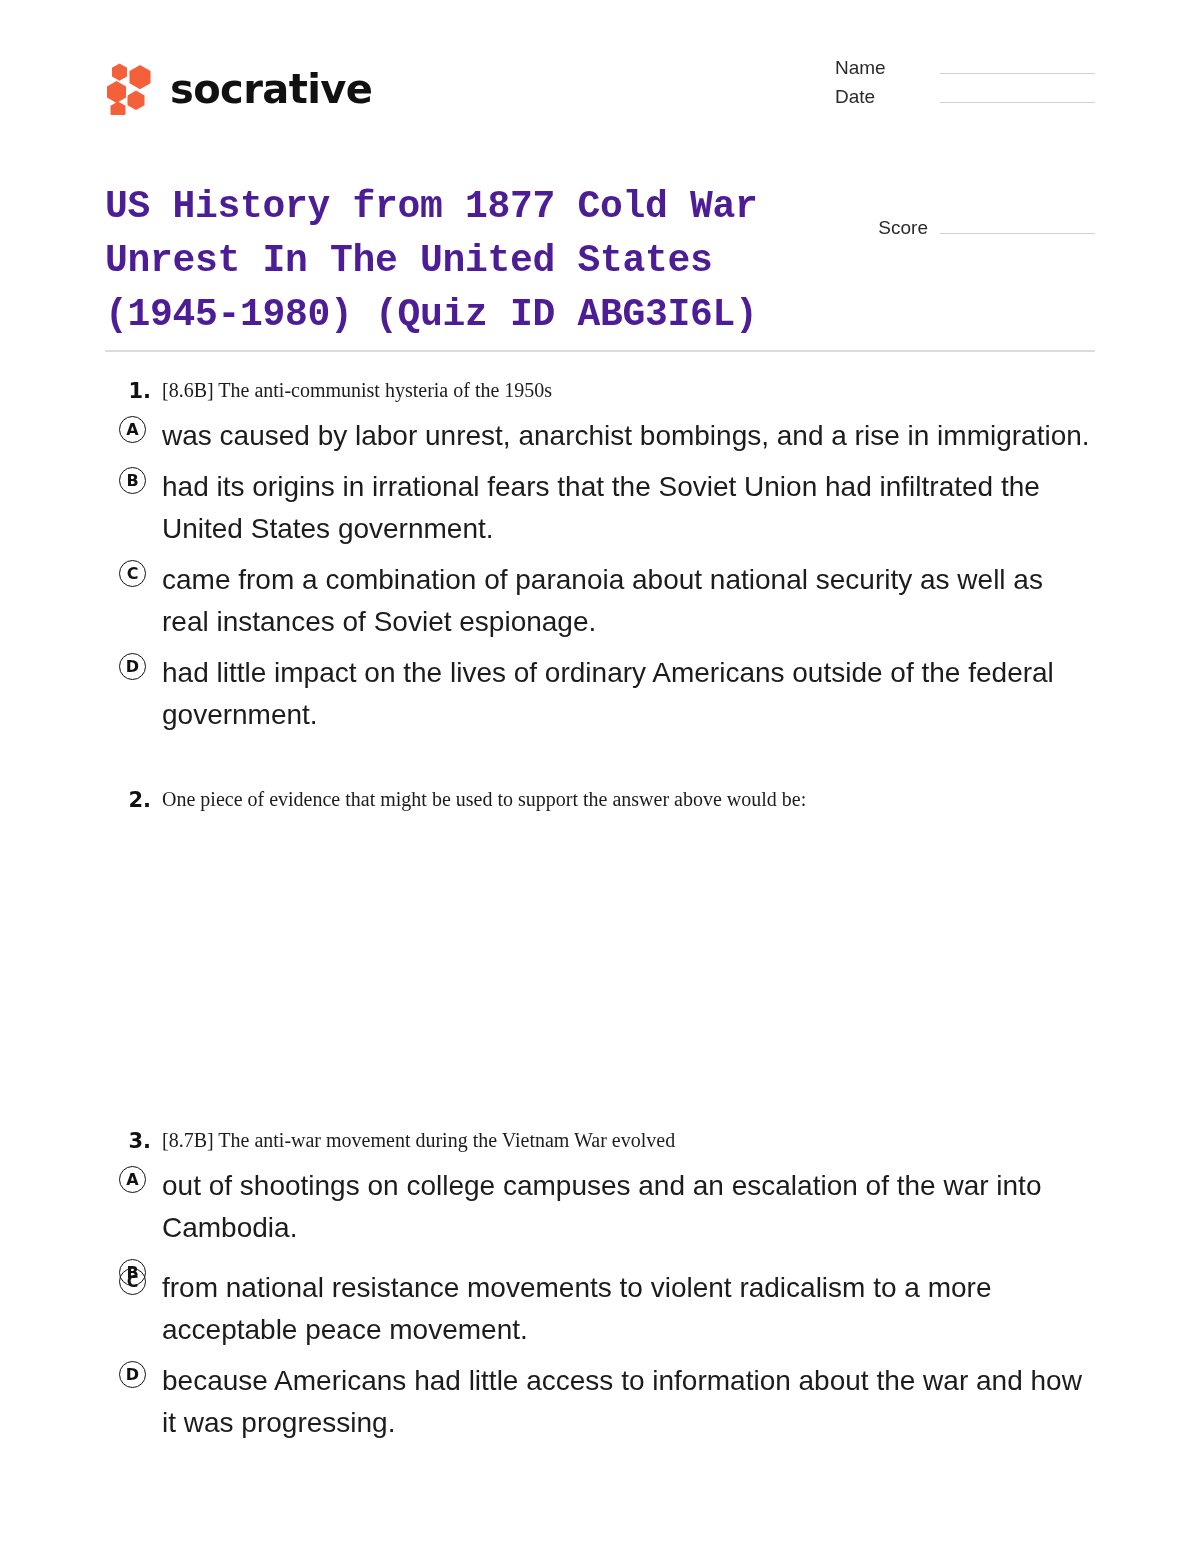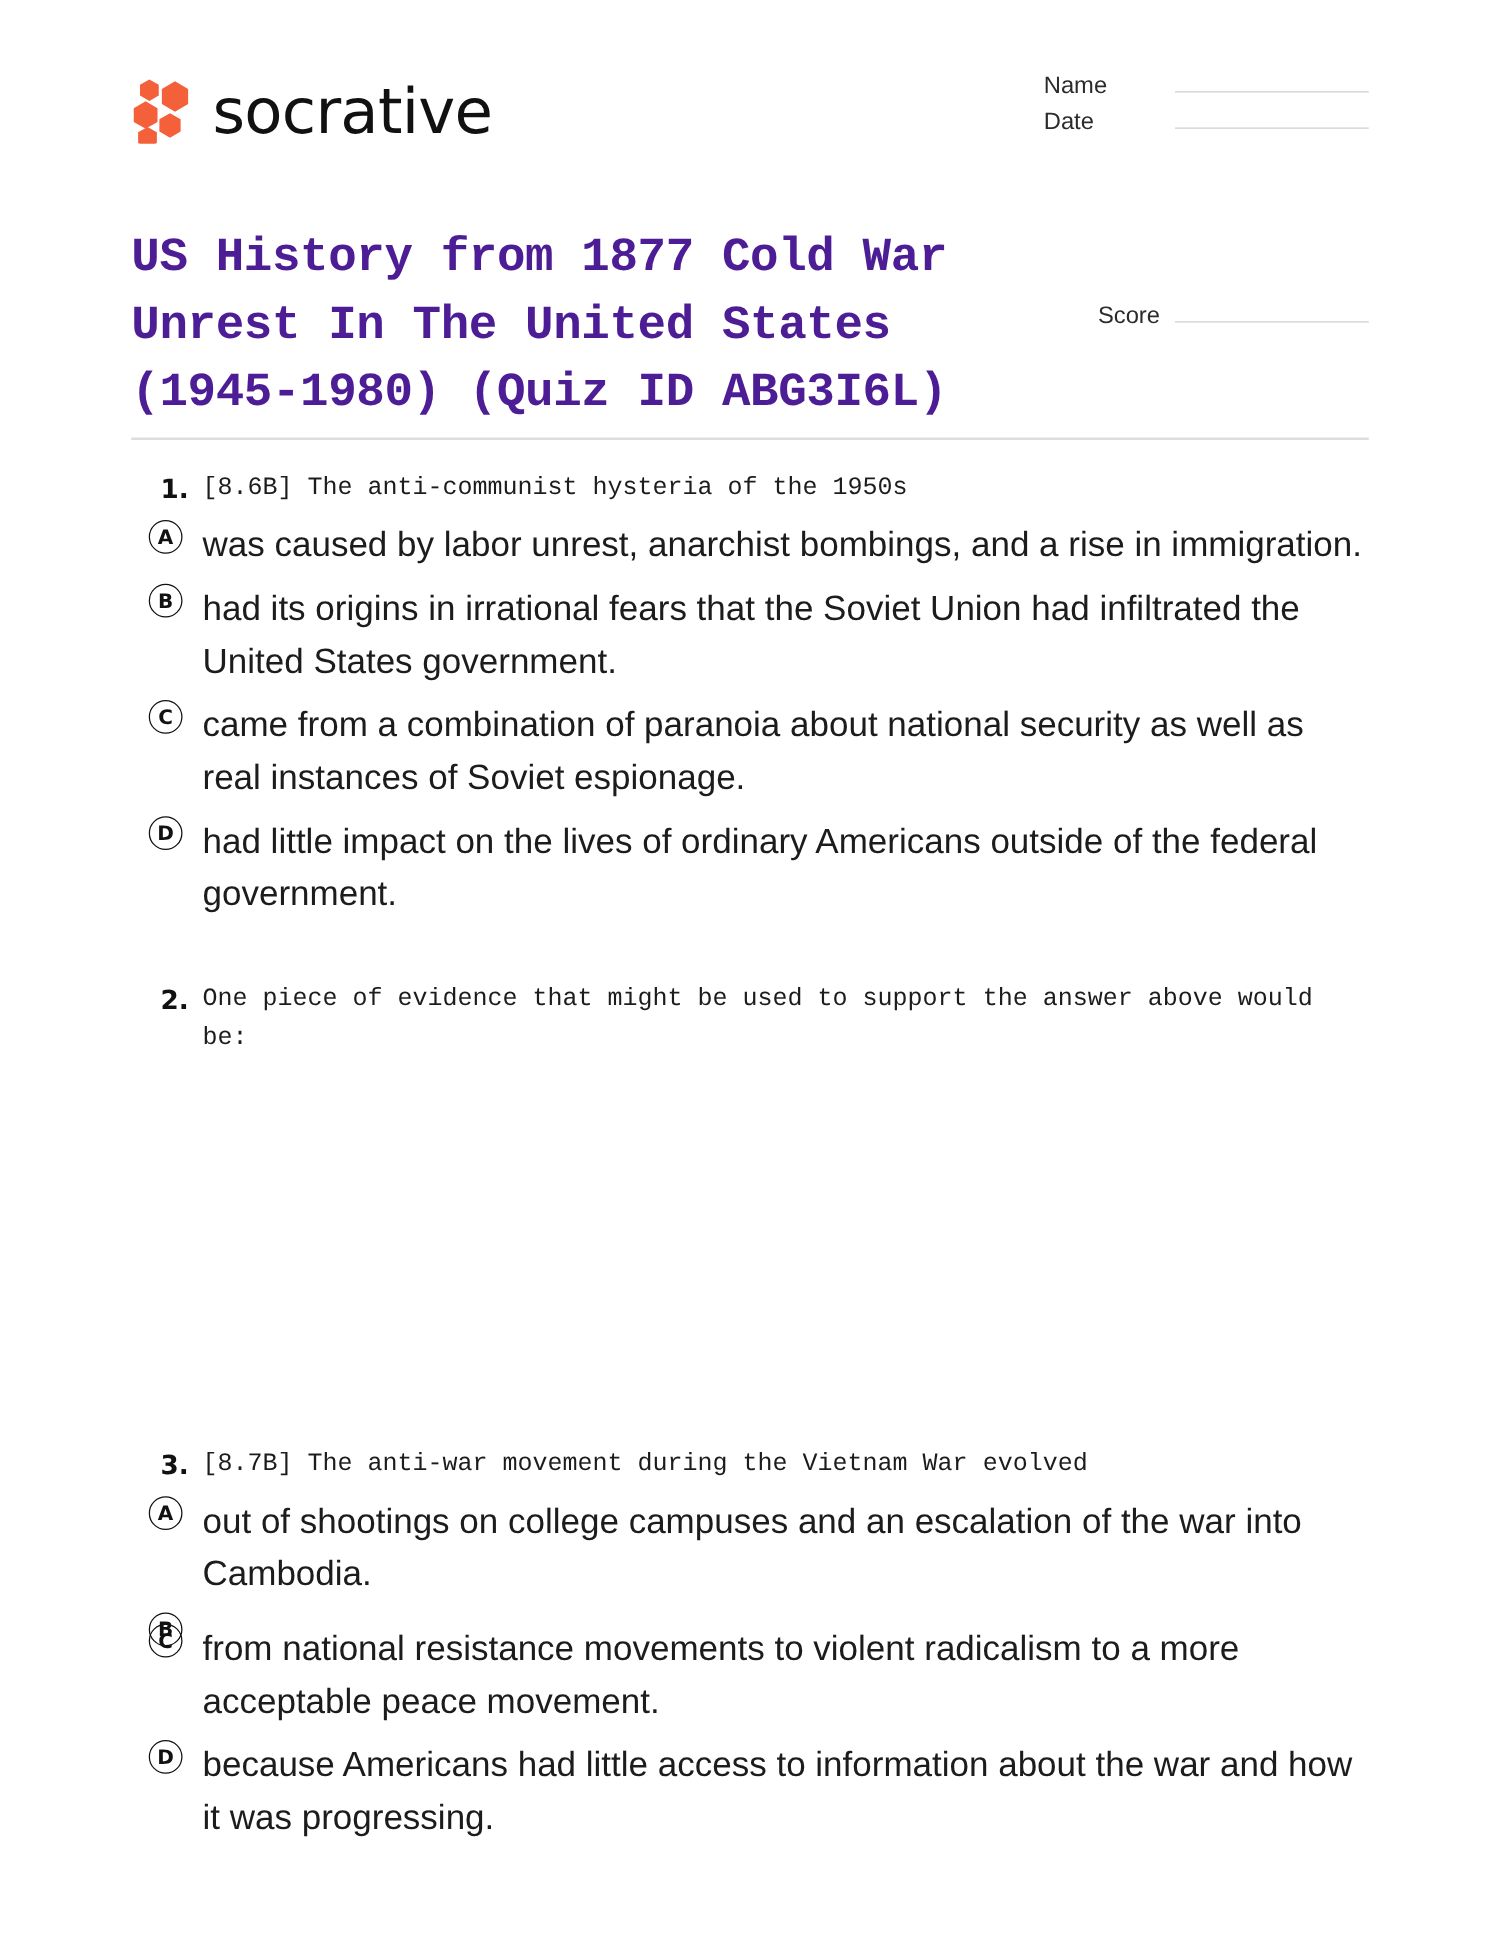--- a/index.html
+++ b/index.html
@@ -37,22 +37,22 @@
     display: flex;
     align-items: center;
     gap: 15px;
   }
   .brand-mark {
     width: 50px;
     height: 52px;
     display: block;
   }
   .brand-word {
-    font-size: 50px;
-    font-weight: 400;
+    font-size: 40px;
+    font-weight: 700;
     letter-spacing: -0.6px;
     color: #111111;
     line-height: 1;
     font-family: "DejaVu Sans", sans-serif;
   }
 
   .fields {
     position: absolute;
     right: 0;
     top: 0;
@@ -72,21 +72,21 @@
     font-family: "Liberation Sans", sans-serif;
   }
   .field-line {
     width: 155px;
     border-bottom: 1.5px solid #cfcfcf;
     height: 18px;
   }
   .field-row.score {
     position: absolute;
     right: 0;
-    top: 184px;
+    top: 160px;
     margin-left: 48px;
   }
 
   .quiz-title {
     position: absolute;
     left: 0;
     top: 100px;
     width: 700px;
     font-size: 38px;
     font-weight: 700;
@@ -132,21 +132,21 @@
     font-size: 21px;
     font-weight: 700;
     color: #111111;
     line-height: 1.55;
     font-family: "DejaVu Sans", sans-serif;
   }
   .q-text {
     font-size: 20px;
     line-height: 1.55;
     color: #1c1c1c;
-    font-family: Liberation Mono, monospace;
+    font-family: Liberation Serif, serif;
   }
 
   .choice {
     display: flex;
     align-items: flex-start;
     gap: 0;
     margin-top: 9px;
     position: relative;
     padding-left: 57px;
   }

